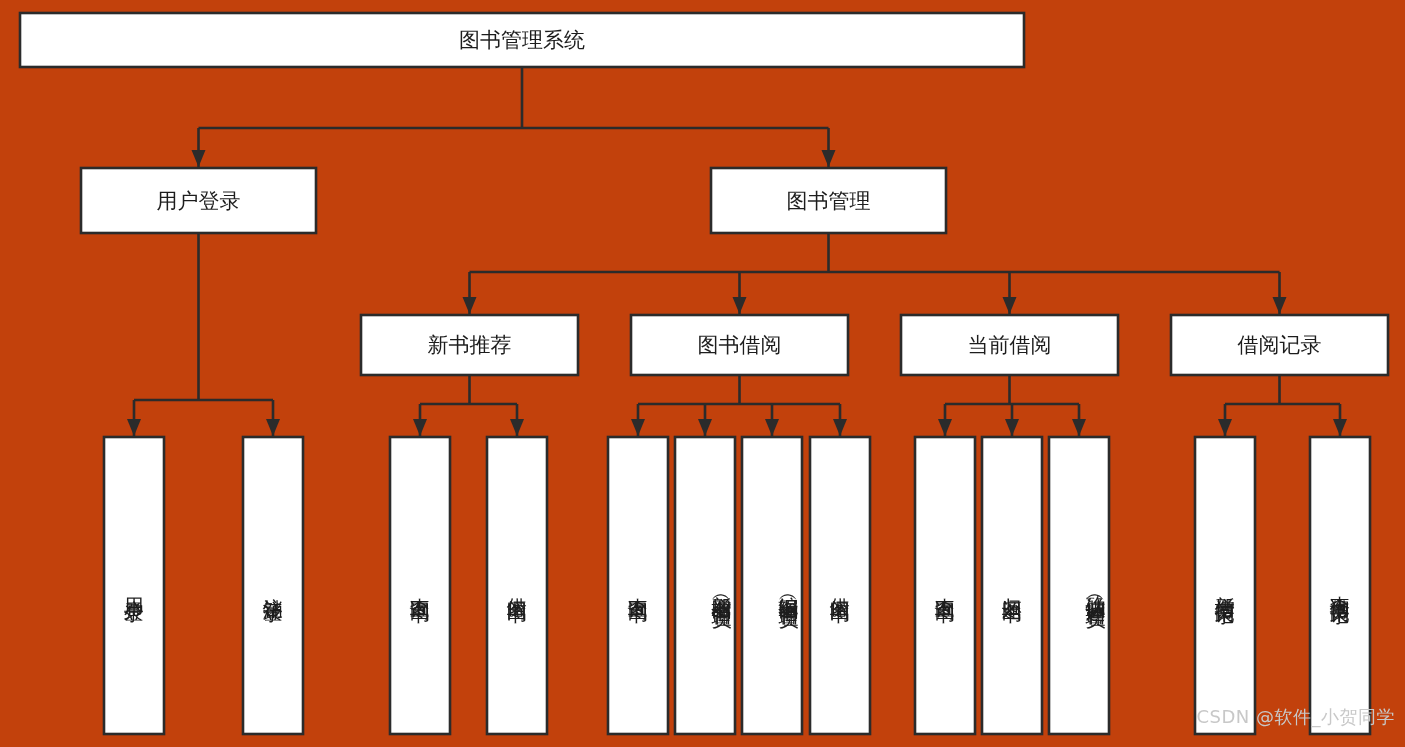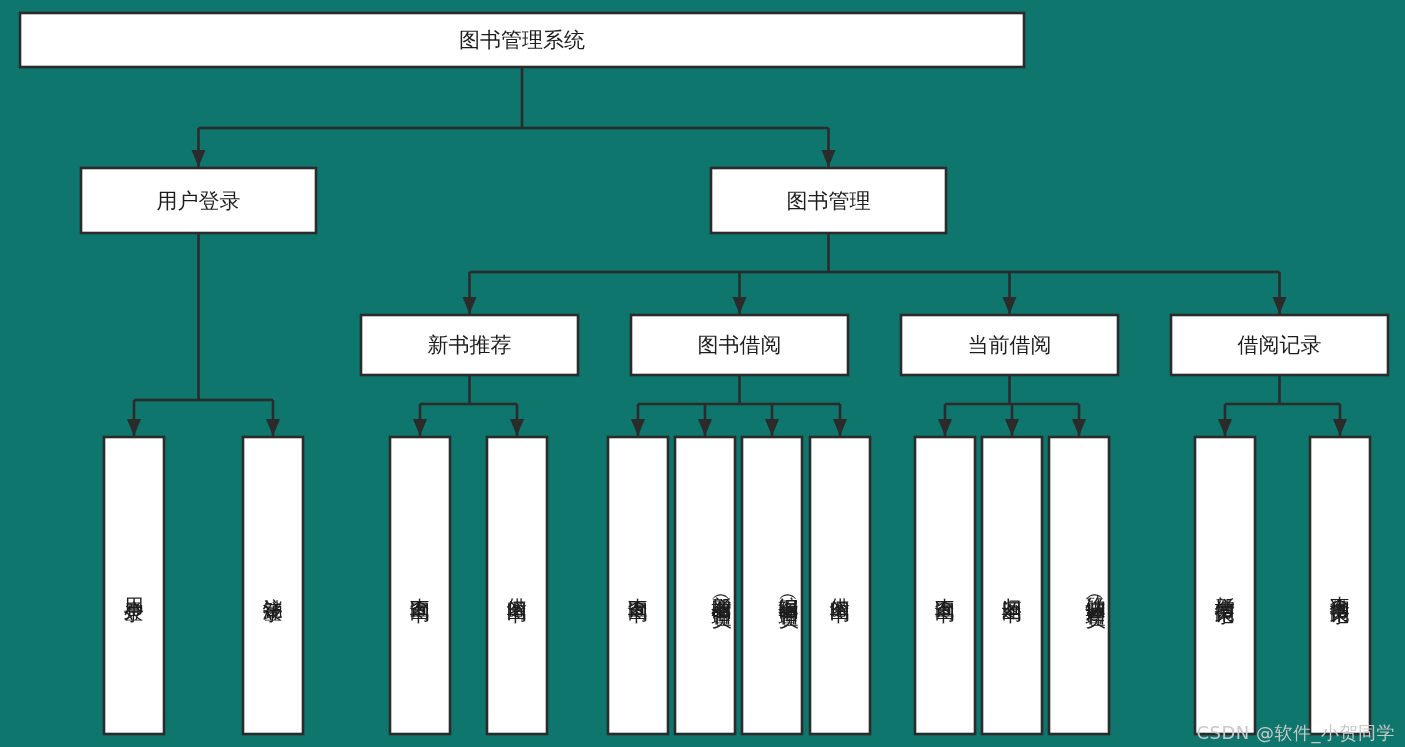--- a/index.html
+++ b/index.html
@@ -10,21 +10,21 @@
   body {
     width: 1405px;
     height: 747px;
     font-family: "DejaVu Sans", "Liberation Sans", sans-serif;
     overflow: hidden;
   }
   #diagram-root {
     position: relative;
     width: 1405px;
     height: 747px;
-    background: #0f766e;
+    background: #c2410c;
   }
   svg.flow {
     position: absolute;
     left: 0;
     top: 0;
     width: 1405px;
     height: 747px;
   }
   .node-rect {
     fill: #ffffff;
@@ -63,21 +63,21 @@
     box-sizing: border-box;
     white-space: nowrap;
     pointer-events: none;
   }
   .leaf-label.center {
     align-items: center;
   }
   .watermark {
     position: absolute;
     right: 10px;
-    bottom: 2px;
+    bottom: 18px;
     font-family: "DejaVu Sans", "Liberation Sans", sans-serif;
     font-size: 18px;
     color: #c8c8c8;
     white-space: nowrap;
     letter-spacing: 0.5px;
   }
 </style>
 </head>
 <body>
 

